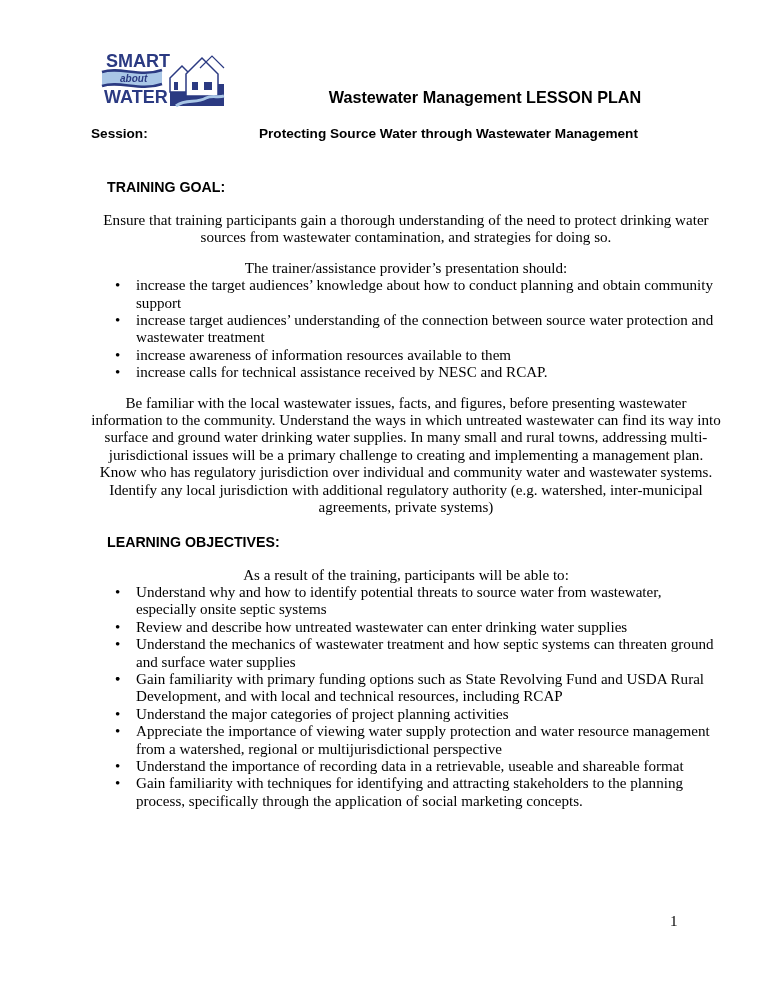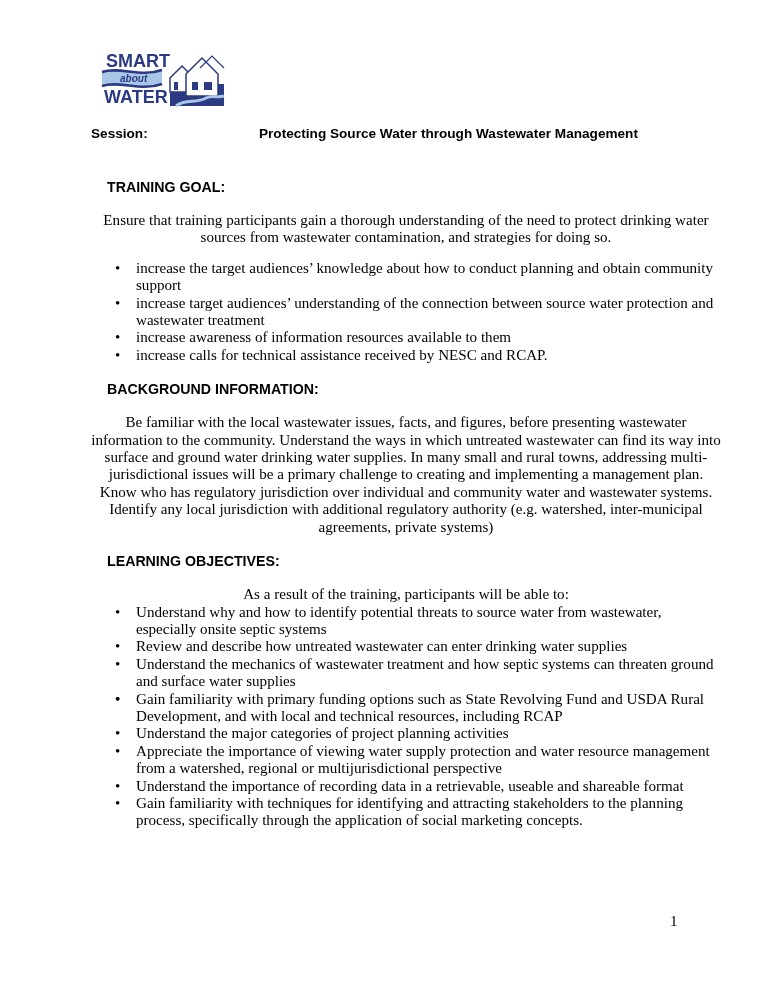--- a/index.html
+++ b/index.html
@@ -41,44 +41,45 @@
       <path d="M70 30 L82 18 L94 30 L94 44 L70 44 Z" fill="#ffffff" stroke="#2b3a82" stroke-width="1.5"></path>
       <path d="M86 26 L102 10 L118 26 L118 48 L86 48 Z" fill="#ffffff" stroke="#2b3a82" stroke-width="1.5"></path>
       <path d="M100 20 L112 8 L124 20" fill="none" stroke="#2b3a82" stroke-width="1.2"></path>
       <rect x="92" y="34" width="6" height="8" fill="#2b3a82"></rect>
       <rect x="104" y="34" width="8" height="8" fill="#2b3a82"></rect>
       <rect x="74" y="34" width="4" height="8" fill="#2b3a82"></rect>
       <path d="M76 58 C 86 50, 96 56, 106 50 C 112 47, 118 50, 124 48" stroke="#a9c6e6" stroke-width="3" fill="none"></path>
     </svg>
   </div>
 
+  <div class="title">Wastewater Management LESSON PLAN</div>
 
   <div class="session-row">
     <span class="session-label">Session:</span>
     <span class="session-value">Protecting Source Water through Wastewater Management</span>
   </div>
 
   <div class="content">
 
     <div class="sec">
       <h2 class="sec-head">TRAINING GOAL:</h2>
       <p class="para">Ensure that training participants gain a thorough understanding of the need to protect drinking water sources from wastewater contamination, and strategies for doing so.</p>
     </div>
 
     <div class="sec">
+      <p class="para">The trainer/assistance provider’s presentation should:</p>
       <ul class="blist">
         <li><span class="bullet">•</span><span>increase the target audiences’ knowledge about how to conduct planning and obtain community support</span></li>
         <li><span class="bullet">•</span><span>increase target audiences’ understanding of the connection between source water protection and wastewater treatment</span></li>
         <li><span class="bullet">•</span><span>increase awareness of information resources available to them</span></li>
         <li><span class="bullet">•</span><span>increase calls for technical assistance received by NESC and RCAP.</span></li>
       </ul>
     </div>
 
     <div class="sec">
-      <h2 class="sec-head">BACKGROUND INFORMATION:</h2>
       <p class="para">Be familiar with the local wastewater issues, facts, and figures, before presenting wastewater information to the community. Understand the ways in which untreated wastewater can find its way into surface and ground water drinking water supplies.  In many small and rural towns, addressing multi-jurisdictional issues will be a primary challenge to creating and implementing a management plan.  Know who has regulatory jurisdiction over individual and community water and wastewater systems.  Identify any local jurisdiction with additional regulatory authority (e.g. watershed, inter-municipal agreements, private systems)</p>
     </div>
 
     <div class="sec">
       <h2 class="sec-head">LEARNING OBJECTIVES:</h2>
       <p class="para">As a result of the training, participants will be able to:</p>
       <ul class="blist">
         <li><span class="bullet">•</span><span>Understand why and how to identify potential threats to source water from wastewater, especially onsite septic systems</span></li>
         <li><span class="bullet">•</span><span>Review and describe how untreated wastewater can enter drinking water supplies</span></li>
         <li><span class="bullet">•</span><span>Understand the mechanics of wastewater treatment and how septic systems can threaten ground and surface water supplies</span></li>

